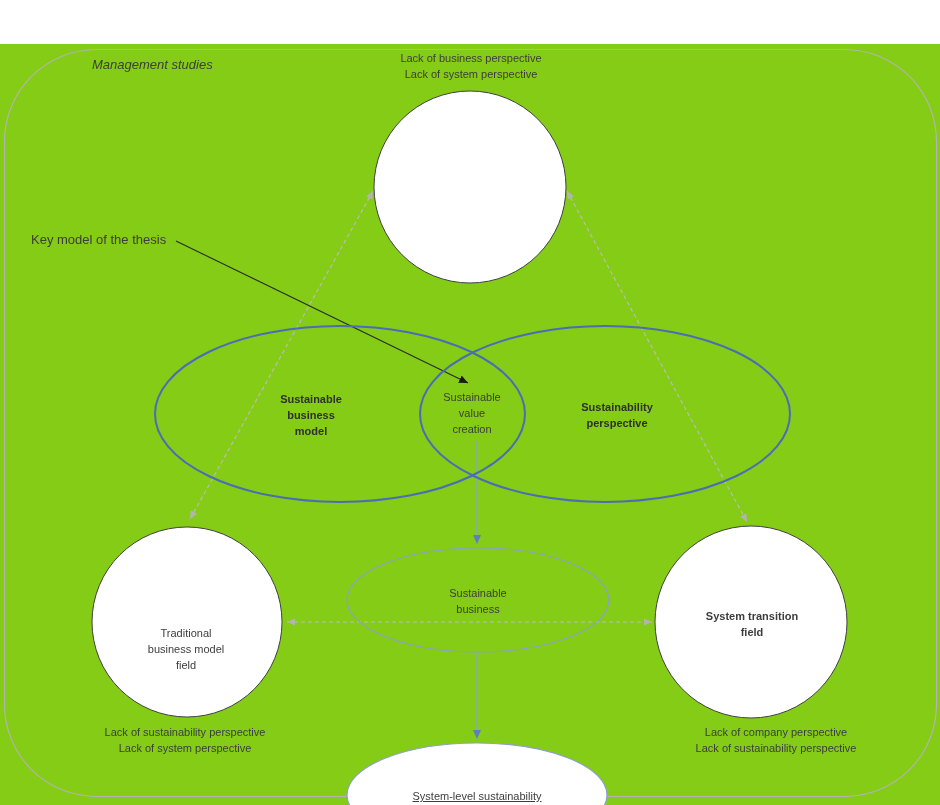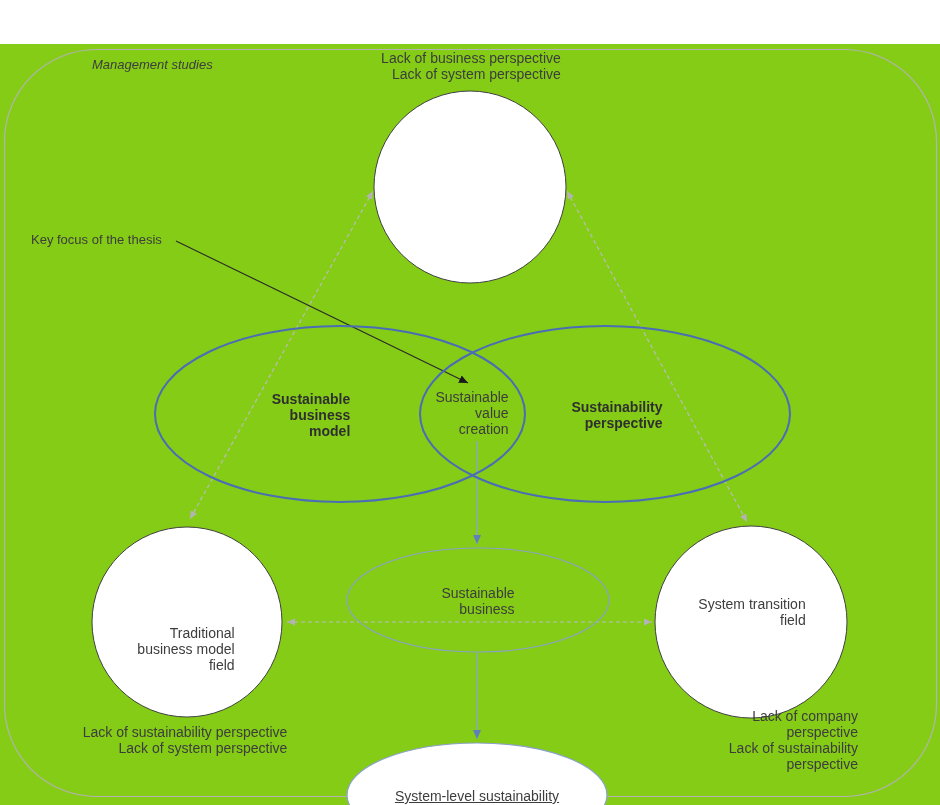--- a/index.html
+++ b/index.html
@@ -18,22 +18,22 @@
   }
   .stage svg {
     position: absolute;
     left: 0;
     top: 0;
   }
   .t {
     position: absolute;
     transform: translate(-50%, -50%);
     white-space: pre-line;
-    text-align: right;
-    font-size: 14px;
+    text-align: center;
+    font-size: 11px;
     line-height: 16px;
     color: #3d3d3d;
     pointer-events: none;
   }
   .t-left {
     position: absolute;
     white-space: nowrap;
     font-size: 13px;
     line-height: 16px;
     color: #3d3d3d;
@@ -80,21 +80,21 @@
     <ellipse cx="478" cy="556" rx="131" ry="52" fill="none" stroke="#8ba1ca" stroke-width="1.2"></ellipse>
     <ellipse cx="477" cy="751" rx="130" ry="52" fill="#ffffff" stroke="#8ba1ca" stroke-width="1.2"></ellipse>
   </svg>
 
   <div class="t-left italic" style="left:92px; top:13px;">Management studies</div>
 
   <div class="t" style="left:471px; top:22px;">Lack of business perspective
 Lack of system perspective</div>
 
 
-  <div class="t-left" style="left:31px; top:188px;">Key focus of the thesis</div>
+  <div class="t-left" style="left:31px; top:188px;">Key model of the thesis</div>
 
   <div class="t bold" style="left:311px; top:371px;">Sustainable
 business
 model</div>
 
   <div class="t bold" style="left:617px; top:371px;">Sustainability
 perspective</div>
 
   <div class="t" style="left:472px; top:369px;">Sustainable
 value
@@ -102,21 +102,21 @@
 
   <div class="t" style="left:478px; top:557px;">Sustainable
 business</div>
 
   <div class="t" style="left:477px; top:752px;text-decoration:underline;">System-level sustainability</div>
 
   <div class="t" style="left:186px; top:605px;">Traditional
 business model
 field</div>
 
-  <div class="t" style="left:752px; top:568px;">System transition
+  <div class="t" style="left:752px; top:580px;font-weight:bold;">System transition
 field</div>
 
   <div class="t" style="left:185px; top:696px;">Lack of sustainability perspective
 Lack of system perspective</div>
 
   <div class="t" style="left:776px; top:696px;">Lack of company perspective
 Lack of sustainability perspective</div>
 
 </div>
 

